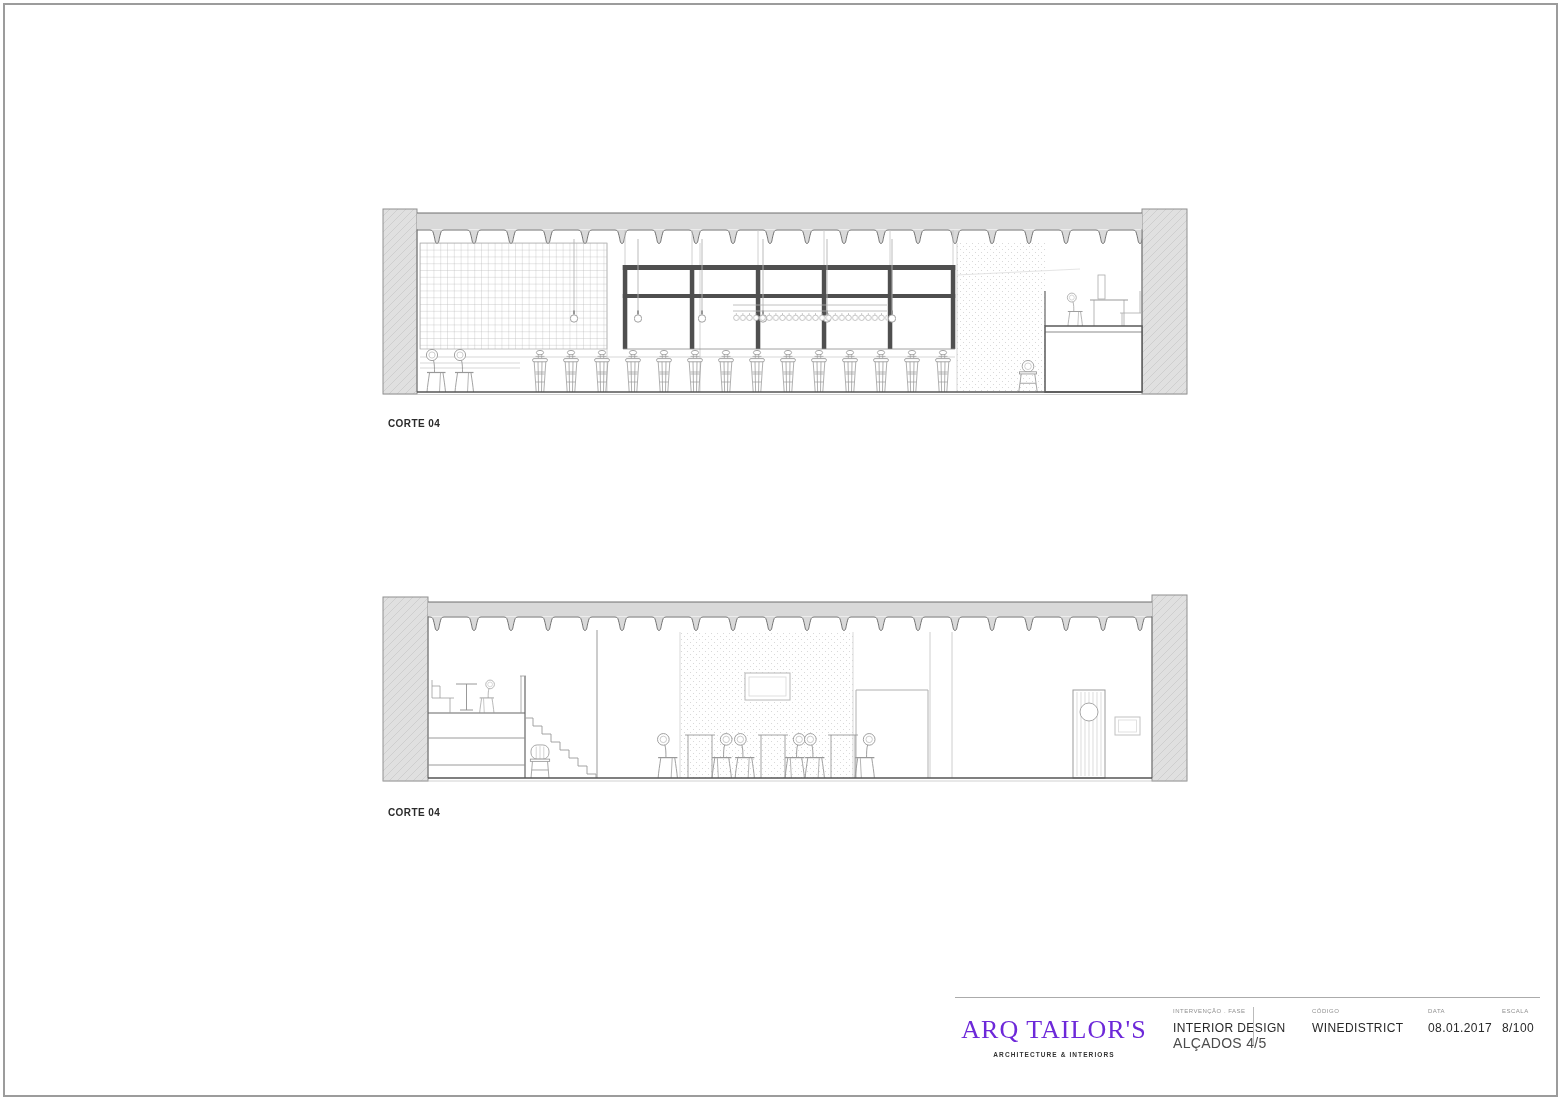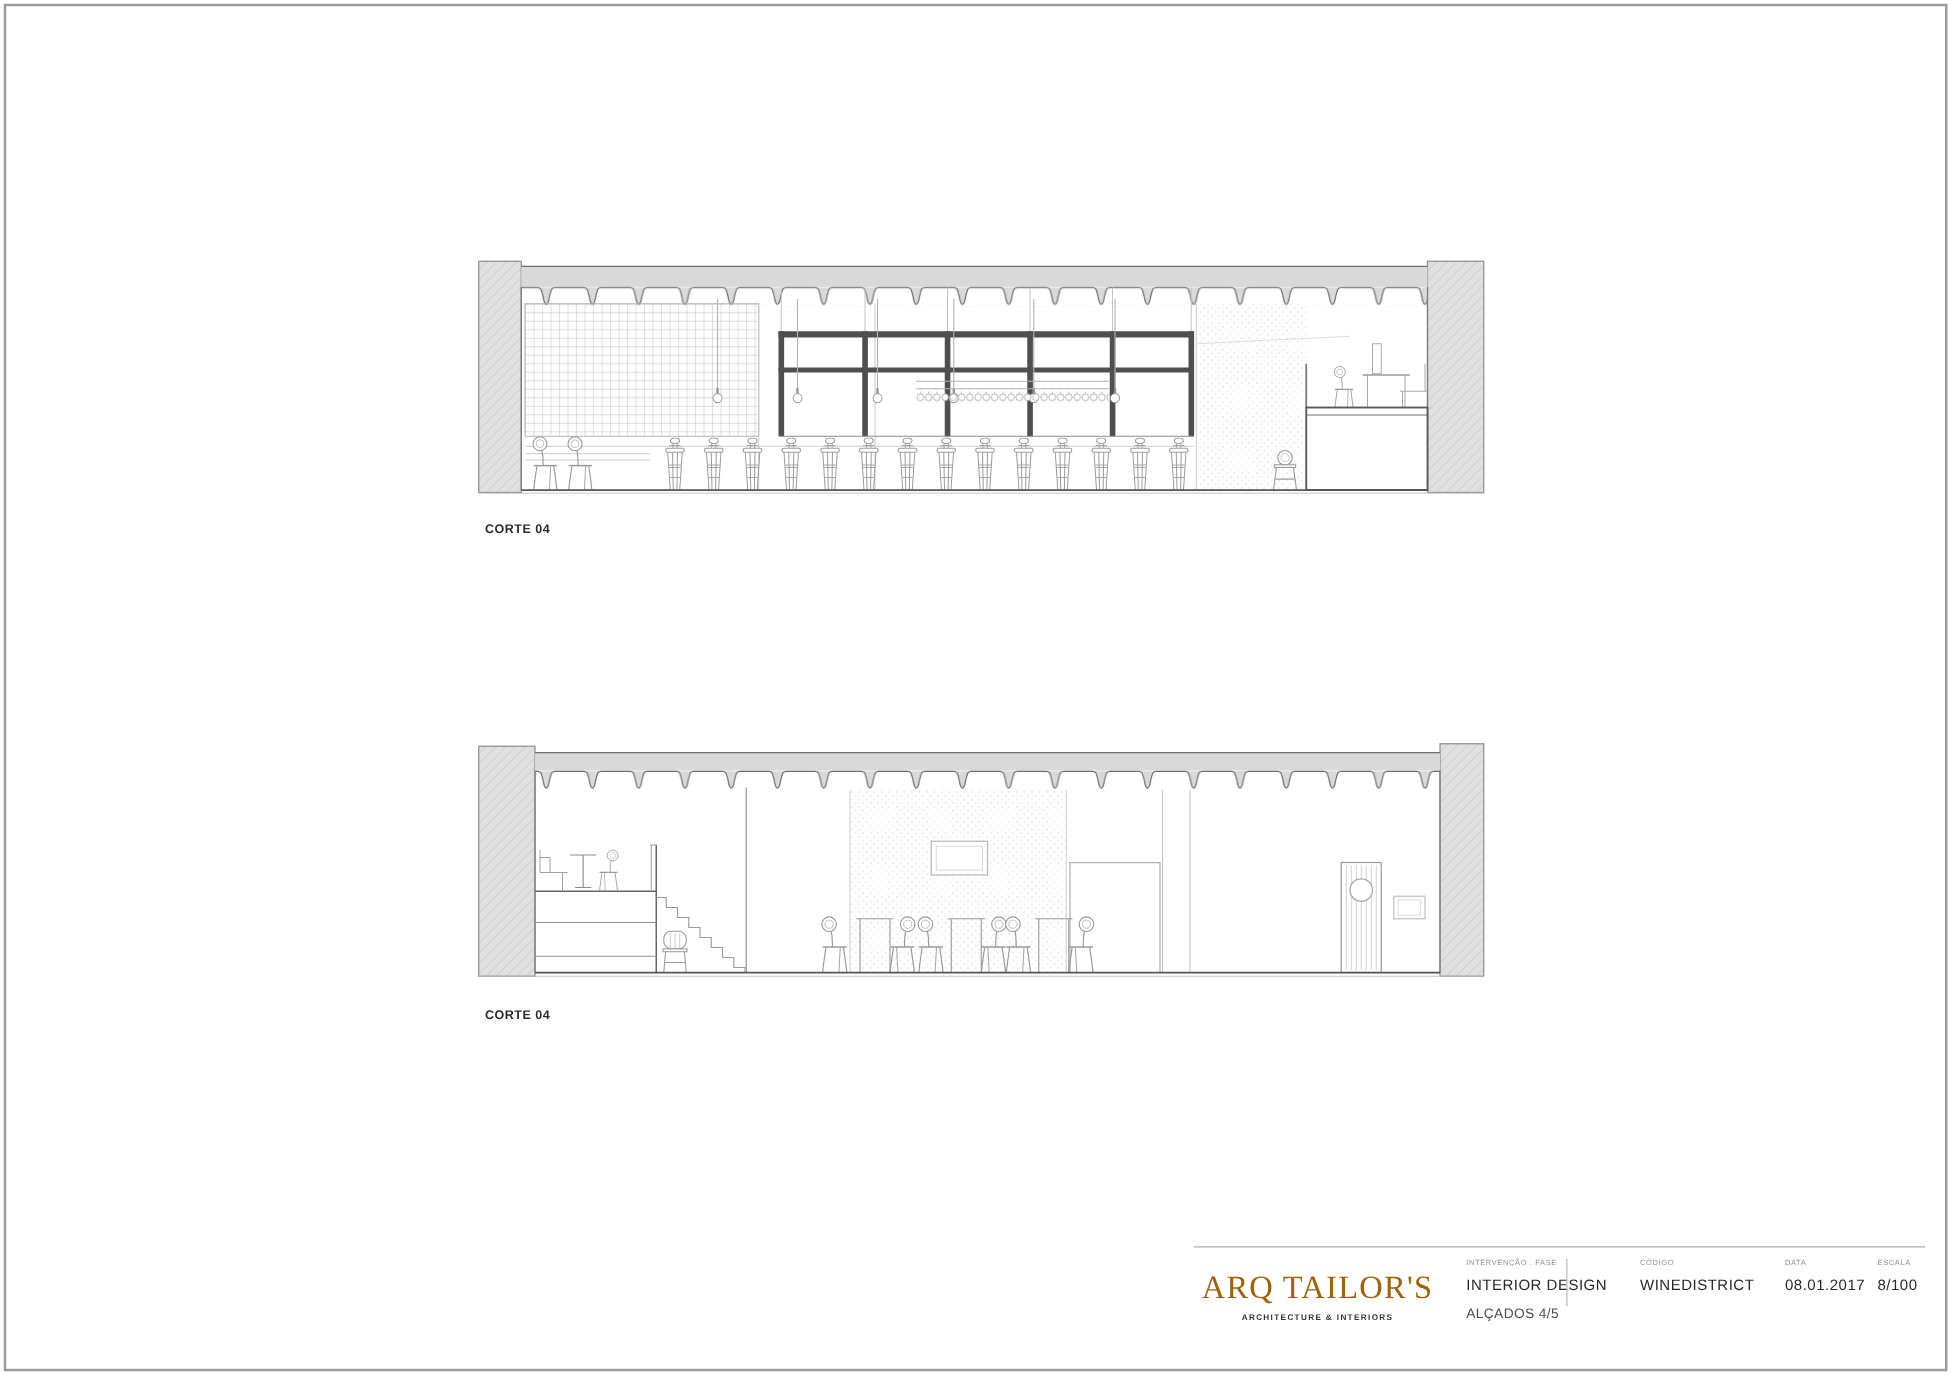--- a/index.html
+++ b/index.html
@@ -8,27 +8,27 @@
     font-family:"Liberation Sans",sans-serif;overflow:hidden;
   }
   .border-frame{position:absolute;left:3px;top:3px;right:3px;bottom:3px;
     border:2px solid #9c9c9c;pointer-events:none;}
   .dwg{position:absolute;}
   .dwg-label{position:absolute;font-size:10px;font-weight:700;
     letter-spacing:.4px;color:#2b2b2b;white-space:nowrap;}
   .tb-rule{position:absolute;left:955px;top:997px;width:585px;height:0;
     border-top:1px solid #ababab;}
   .tb-logo-name{position:absolute;left:956px;top:1015px;width:196px;text-align:center;
-    font-family:"Liberation Serif",serif;font-size:26px;letter-spacing:1px;color:#a16207;}
+    font-family:"Liberation Serif",serif;font-size:26px;letter-spacing:1px;color:#6d28d9;}
   .tb-logo-sub{position:absolute;left:956px;top:1051px;width:196px;text-align:center;
     font-size:6.5px;font-weight:700;letter-spacing:1.1px;color:#333;}
   .tb-field{position:absolute;top:1008px;}
   .tb-label{font-size:6px;color:#8f8f8f;letter-spacing:.5px;}
   .tb-value{margin-top:7px;font-size:12px;color:#282828;letter-spacing:.4px;}
-  .tb-extra{margin-top:10px;font-size:11px;color:#4c4c4c;letter-spacing:.3px;}
+  .tb-extra{margin-top:0;font-size:14px;color:#4c4c4c;letter-spacing:.3px;}
   .tb-vline{position:absolute;left:1253px;top:1007px;height:38px;width:0;
     border-left:1px solid #bbbbbb;}
 </style>
 </head>
 <body>
 
 <svg width="0" height="0" style="position:absolute" aria-hidden="true">
   <defs>
     <pattern id="hatch" width="8" height="8" patternUnits="userSpaceOnUse">
       <rect width="8" height="8" fill="#e0e0e0"></rect>

